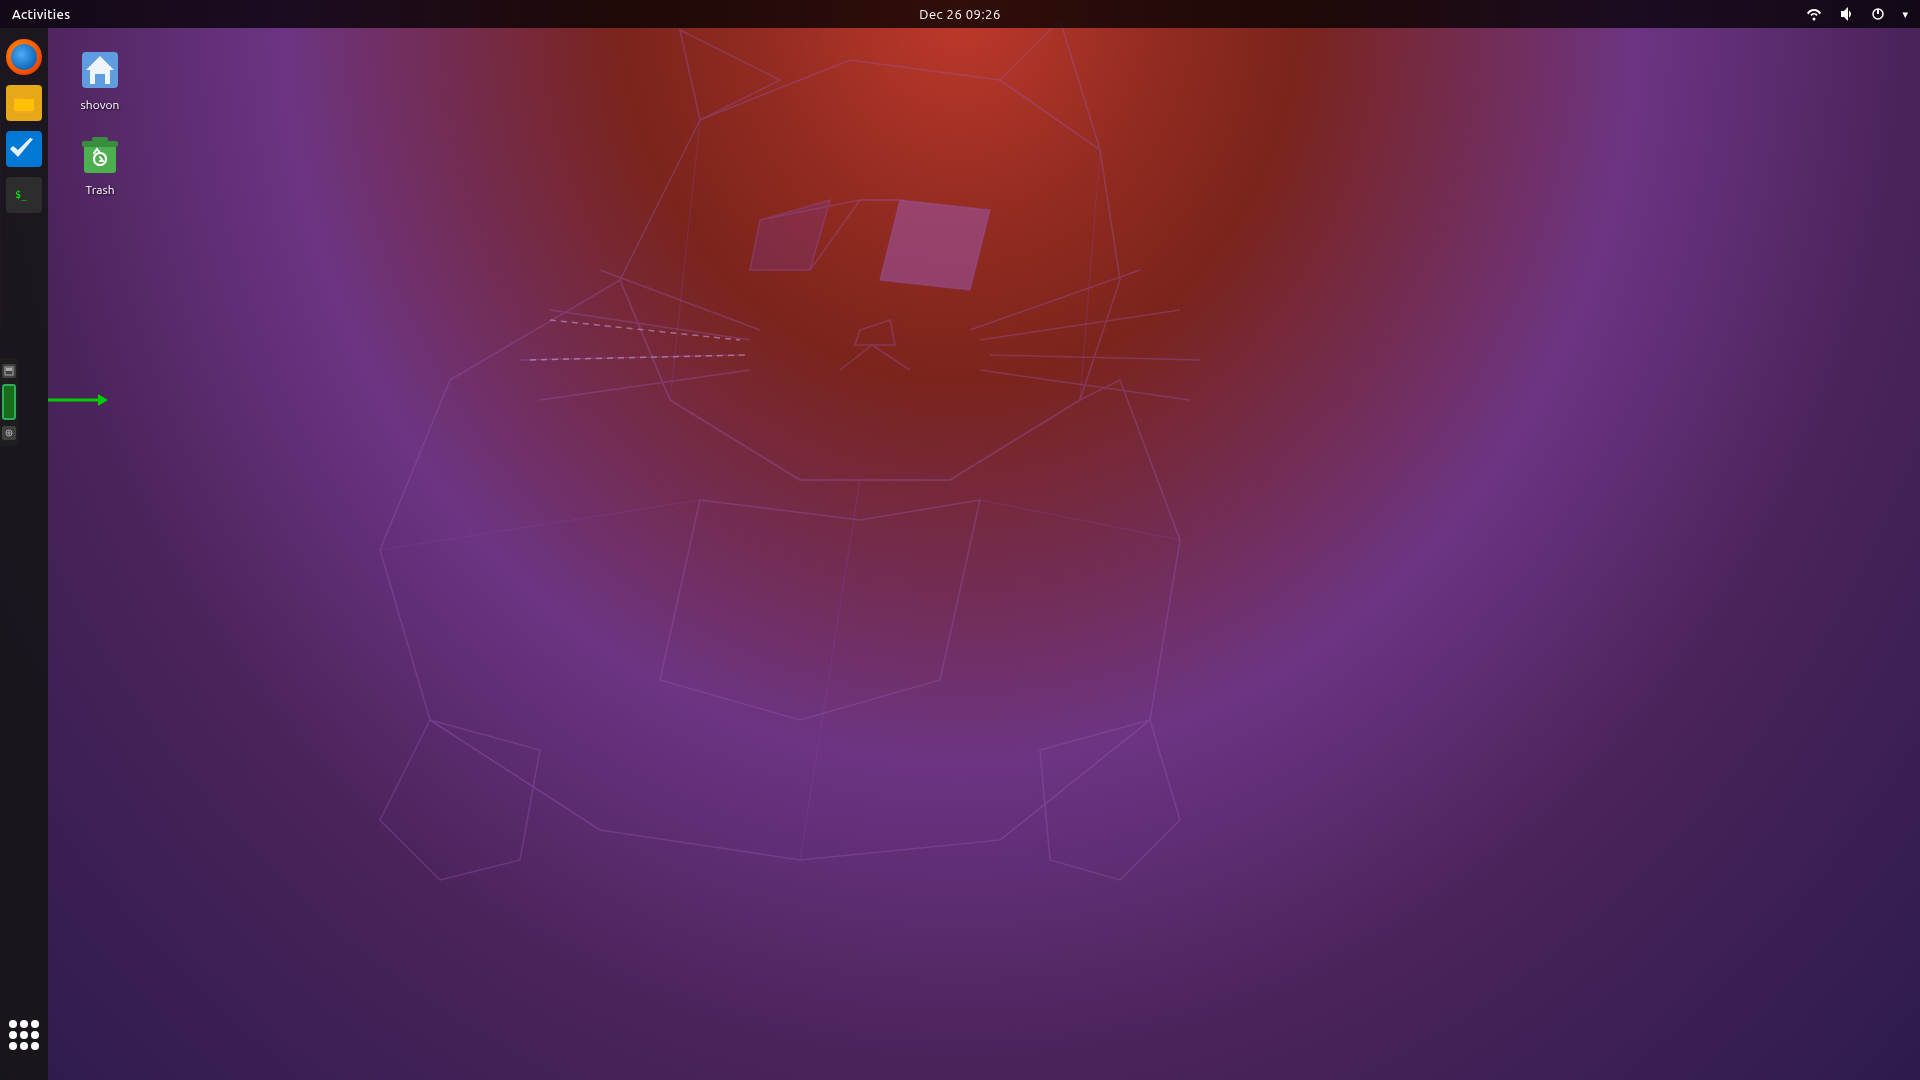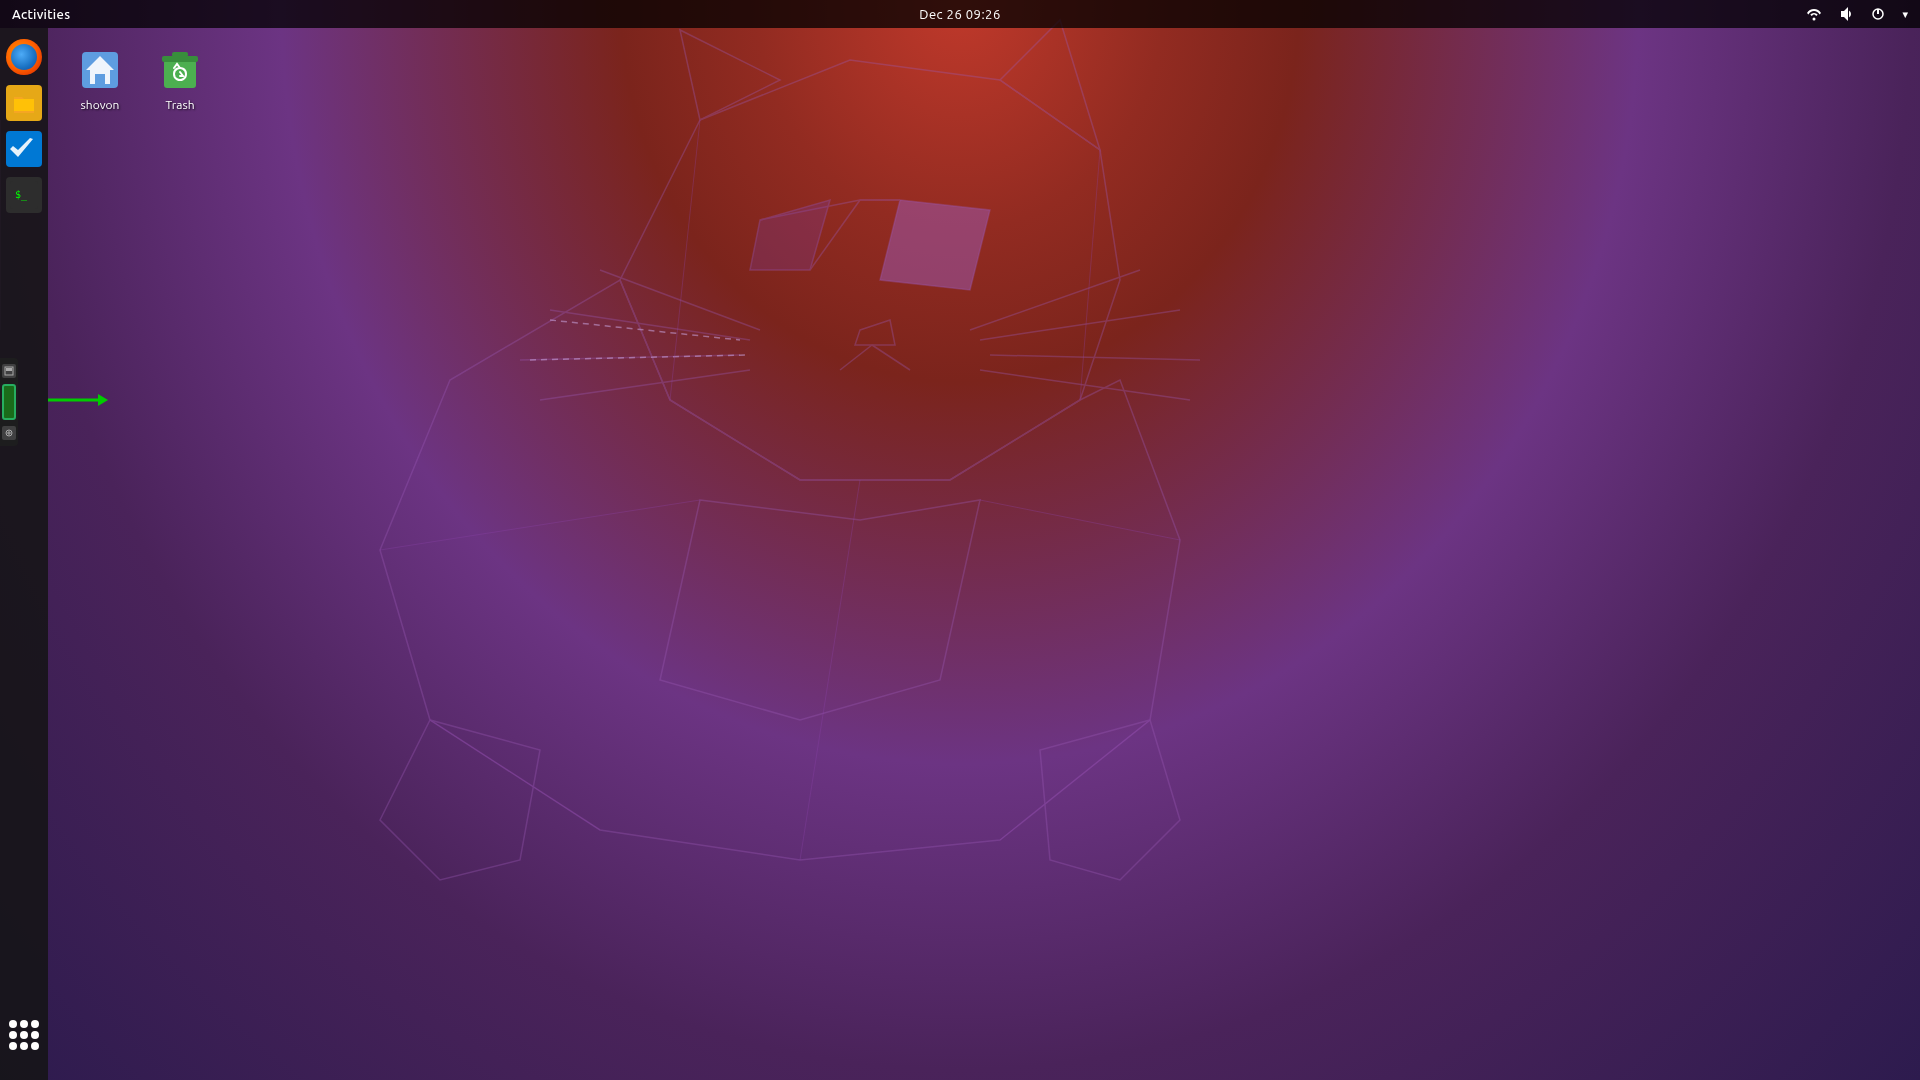--- a/index.html
+++ b/index.html
@@ -125,21 +125,22 @@
       align-items: center;
       gap: 4px;
     }
 
     
     #desktop-icons {
       position: absolute;
       top: 40px;
       left: 60px;
       display: flex;
-      flex-direction: row;
+      flex-direction: column;
+      gap: 8px;
     }
 
     .desktop-icon {
       width: 80px;
       display: flex;
       flex-direction: column;
       align-items: center;
       gap: 4px;
       cursor: pointer;
       padding: 6px 4px;

